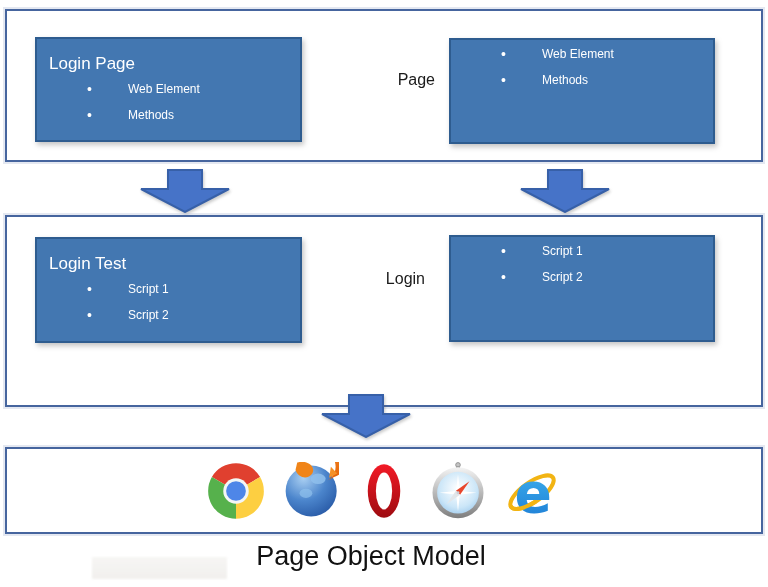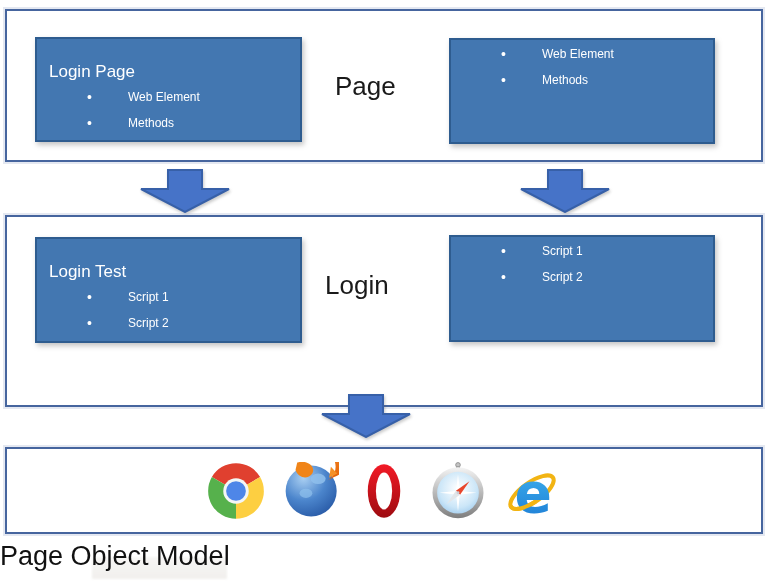--- a/index.html
+++ b/index.html
@@ -15,37 +15,37 @@
   .container-top{left:5px;top:9px;width:758px;height:153px;}
   .container-mid{left:5px;top:215px;width:758px;height:192px;}
   .container-bottom{left:5px;top:447px;width:758px;height:87px;display:flex;align-items:center;justify-content:center;gap:16px;}
   .node-box{
     position:absolute;box-sizing:border-box;
     background:var(--node-fill,#4377B1);
     border:2px solid var(--node-border,#2E5C8F);
     box-shadow:2px 3px 5px rgba(110,110,110,.40);
     color:var(--node-text,#fff);
   }
-  .node-title{font-size:17px;padding:23px 0 1px 12px;}
+  .node-title{font-size:17px;padding:15px 0 1px 12px;}
   .node-list{margin:2px 0 0 0;padding:0 0 0 50px;list-style:none;}
   .node-list li{display:flex;font-size:12px;line-height:25px;}
   .dot{width:41px;flex:0 0 41px;}
   .dot::before{content:"•";font-size:14px;}
-  .layer-label{position:absolute;font-size:26px;color:var(--label-text,#1a1a1a);text-align:left;width:100px;}
+  .layer-label{position:absolute;font-size:16px;color:var(--label-text,#1a1a1a);text-align:right;width:100px;}
   .label-page{left:335px;top:71px;}
   .label-test{left:325px;top:270px;}
   .down-arrow{position:absolute;width:90px;height:44px;filter:drop-shadow(1px 2px 1.5px rgba(100,100,100,.35));}
   .arrow-left{left:140px;top:169px;}
   .arrow-right{left:520px;top:169px;}
   .arrow-bottom{left:321px;top:394px;width:90px;height:44px;}
   .arrow-shape{fill:var(--arrow-fill,#4673C8);stroke:var(--arrow-border,#3760A8);stroke-width:2;}
   .browser-icon{width:58px;height:58px;flex:0 0 58px;}
   .browser-icon svg{width:100%;height:100%;display:block;}
   .caption{
-    position:absolute;left:0;top:541px;width:742px;
+    position:absolute;left:0;top:541px;width:742px;text-align:center;
     font-size:27px;color:#111;
   }
   .smudge{
     position:absolute;left:92px;top:557px;width:135px;height:22px;
     background:linear-gradient(#f4f3f1,#edebe8);opacity:.75;filter:blur(1px);
   }
 </style>
 </head>
 <body>
 

